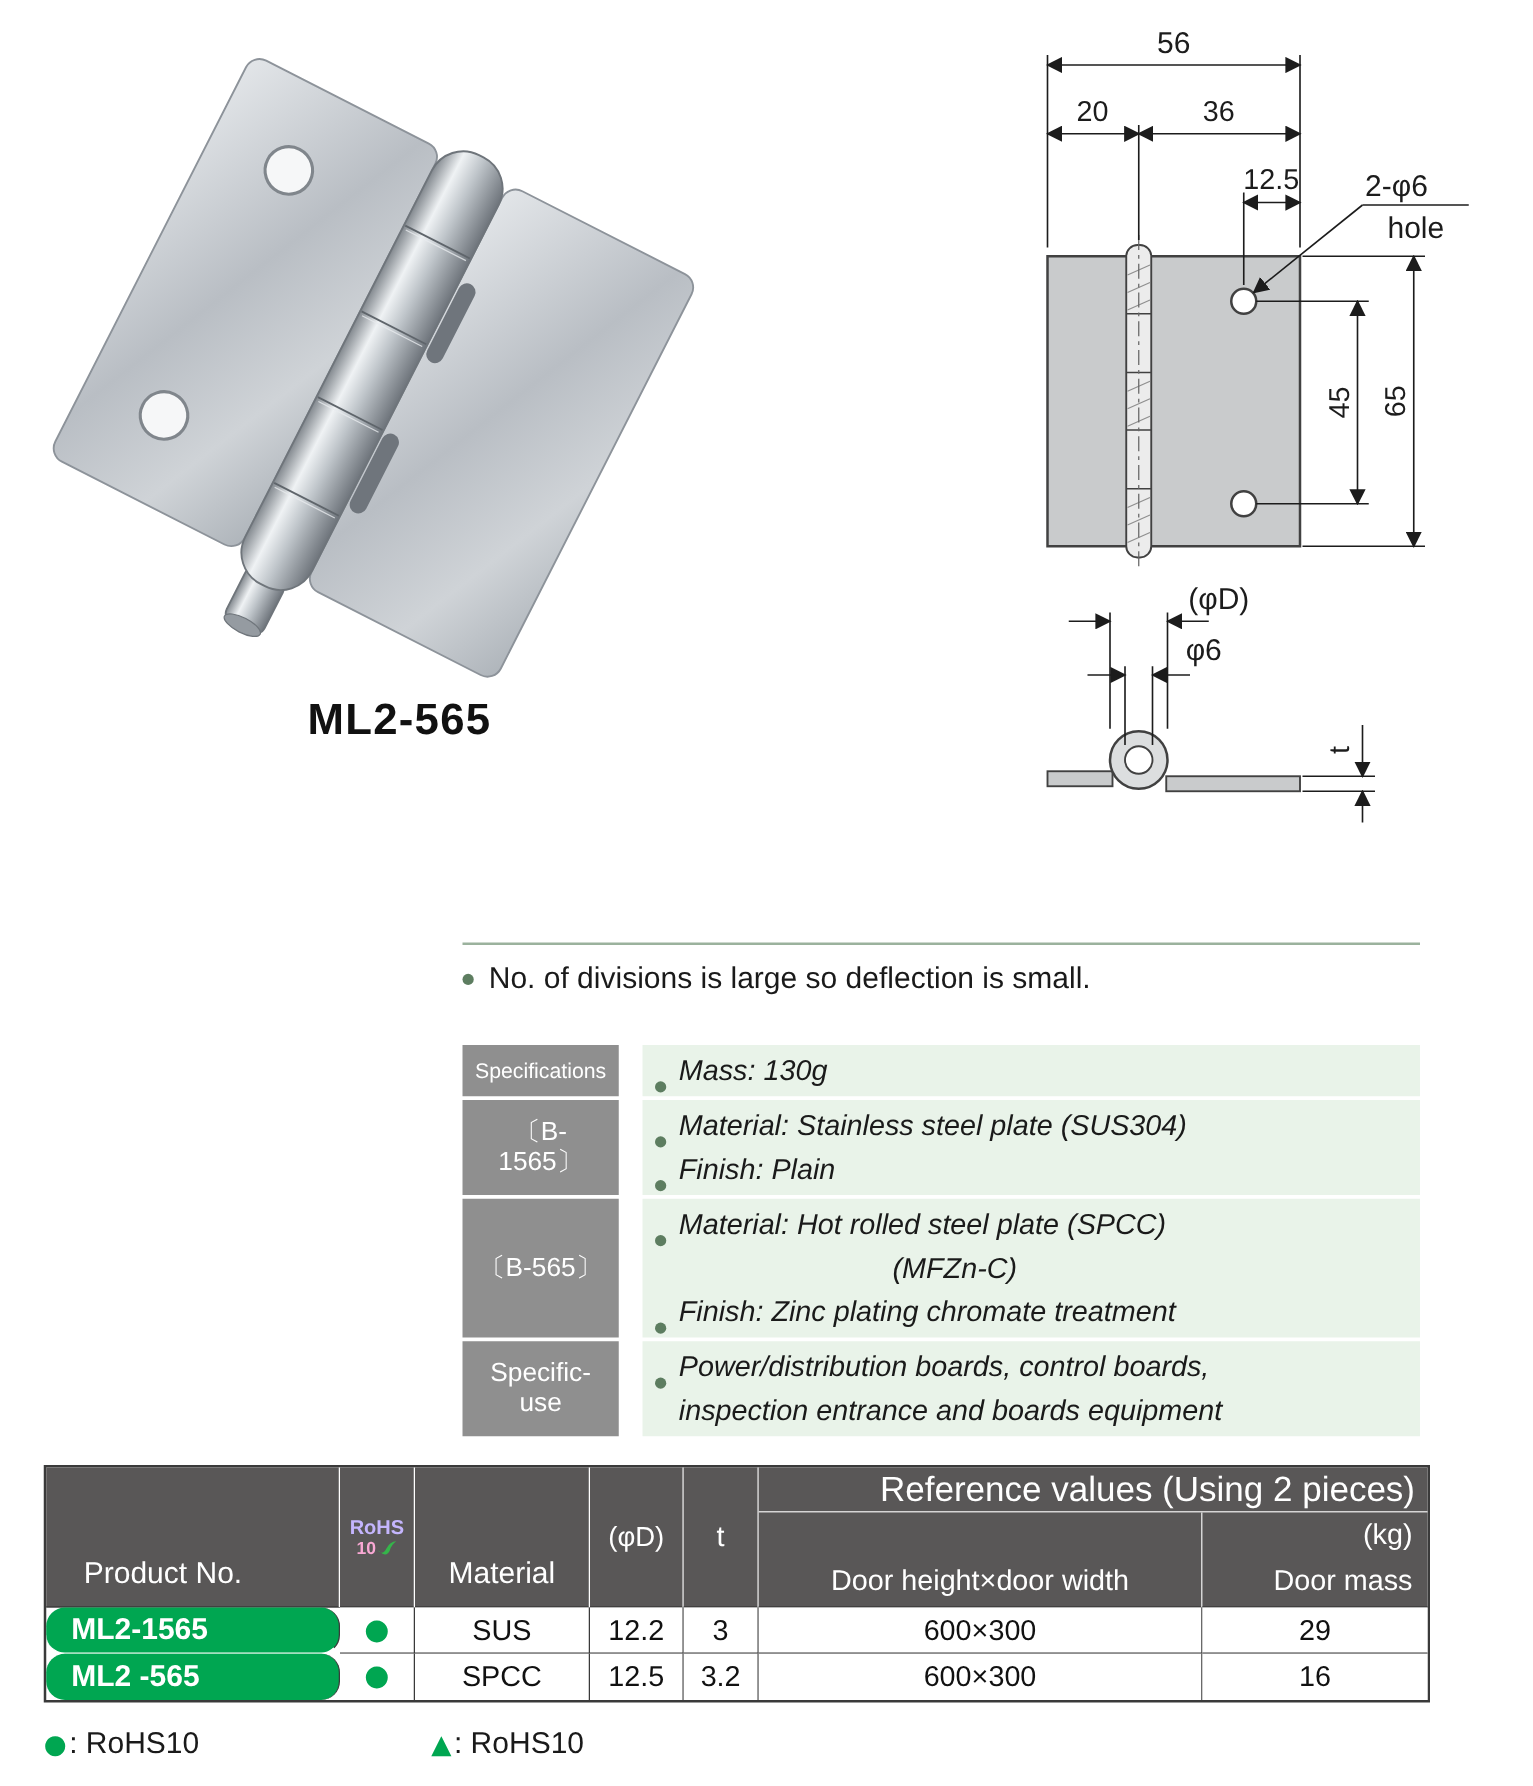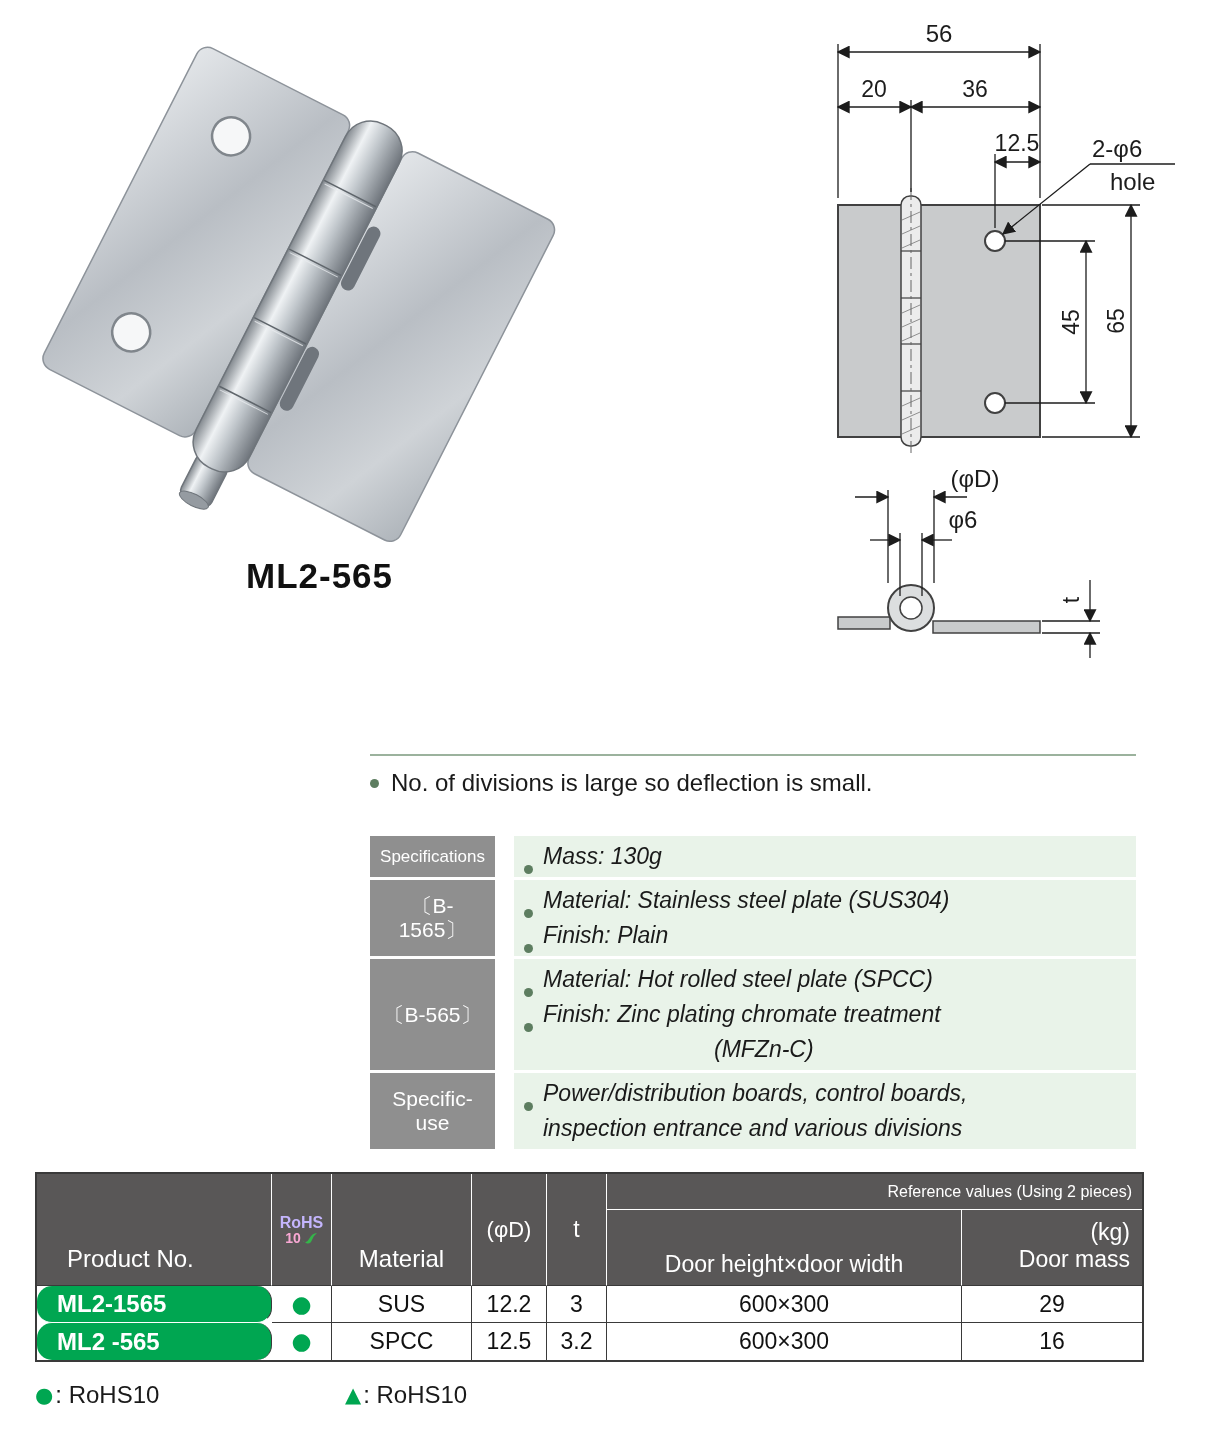--- a/index.html
+++ b/index.html
@@ -43,23 +43,23 @@
   .br-d{border-right:1px solid #3a3a3a;}
   .bb-w{border-bottom:1px solid #fff;}
   .bb-d{border-bottom:1px solid #3a3a3a;}
   .h-product{grid-area:1/1/3/2;display:flex;align-items:flex-end;padding:0 0 12px 30px;font-size:24px;}
   .h-rohs{grid-area:1/2/3/3;display:flex;flex-direction:column;align-items:center;justify-content:center;}
   .rohs-l1{color:#c4b5fd;font-weight:bold;font-size:16px;line-height:17px;}
   .rohs-l2{color:#f9a8d4;font-weight:bold;font-size:14px;line-height:15px;display:flex;align-items:center;}
   .h-material{grid-area:1/3/3/4;display:flex;align-items:flex-end;justify-content:center;padding-bottom:12px;font-size:24px;}
   .h-dia{grid-area:1/4/3/5;display:flex;align-items:center;justify-content:center;font-size:22px;}
   .h-t{grid-area:1/5/3/6;display:flex;align-items:center;justify-content:center;font-size:23px;}
-  .h-ref{grid-area:1/6/2/8;display:flex;align-items:center;justify-content:flex-end;padding-right:10px;font-size:16px;}
+  .h-ref{grid-area:1/6/2/8;display:flex;align-items:center;justify-content:flex-end;padding-right:10px;font-size:28px;}
   .h-door{grid-area:2/6/3/7;display:flex;align-items:flex-end;justify-content:center;padding-bottom:7px;font-size:23px;}
-  .h-kg{grid-area:2/7/3/8;display:flex;flex-direction:column;align-items:flex-end;justify-content:center;
+  .h-kg{grid-area:2/7/3/8;display:flex;flex-direction:column;align-items:flex-end;justify-content:space-between;
         padding:4px 12px 7px 0;font-size:23px;}
   .c{display:flex;align-items:center;justify-content:center;font-size:23px;background:#fff;color:#111;}
   .c-product{justify-content:flex-start;padding-left:20px;background:#00a651;color:#fff;
              font-weight:bold;font-size:24px;border-radius:15px;}
   .rohs-mark{color:#00a651;font-size:23px;line-height:23px;font-family:"DejaVu Sans",sans-serif;}
 
   
   .legend{left:35px;top:1381px;width:700px;height:34px;font-size:24px;}
   .legend-item{position:absolute;top:0;display:flex;align-items:center;}
   .legend-item .mark{color:#00a651;font-size:21px;margin-right:2px;font-family:"DejaVu Sans",sans-serif;}
@@ -224,38 +224,38 @@
         </div>
     </div>
   </div>
   <div class="spec-row">
     <div class="spec-label">〔B-565〕</div>
     <div class="spec-content">
       <div class="spec-line">
           <span class="b-dot"></span>
           <span>Material: Hot rolled steel plate (SPCC)</span>
         </div>
-      <div class="spec-line">
-          <span class="b-dot"></span>
-          <span>Finish: Zinc plating chromate treatment</span>
-        </div>
       <div class="spec-line cont-lg">
           <span>(MFZn-C)</span>
+        </div>
+      <div class="spec-line">
+          <span class="b-dot"></span>
+          <span>Finish: Zinc plating chromate treatment</span>
         </div>
     </div>
   </div>
   <div class="spec-row">
     <div class="spec-label">Specific-use</div>
     <div class="spec-content">
       <div class="spec-line">
           <span class="b-dot"></span>
           <span>Power/distribution boards, control boards,</span>
         </div>
       <div class="spec-line cont-sm">
-          <span>inspection entrance and various divisions</span>
+          <span>inspection entrance and boards equipment</span>
         </div>
     </div>
   </div>
 </div>
 
 <div class="abs ptable">
   <div class="hdr h-product br-w bb-d">Product No.</div>
   <div class="hdr h-rohs br-w bb-d">
     <div class="rohs-l1">RoHS</div>
     <div class="rohs-l2">

